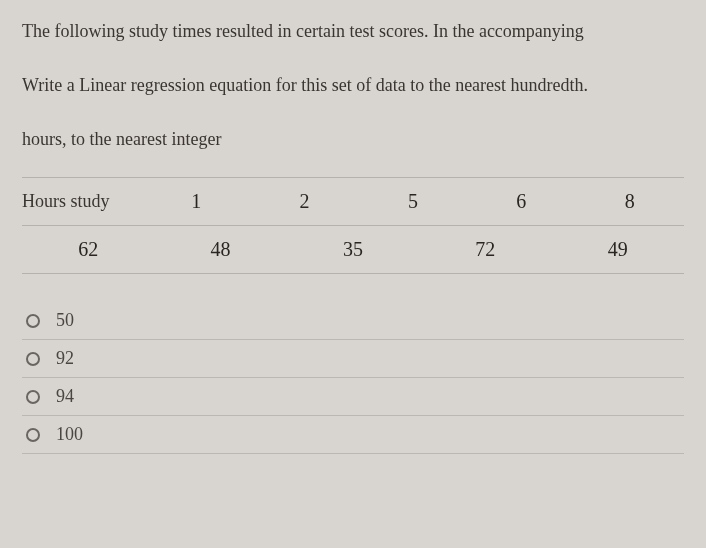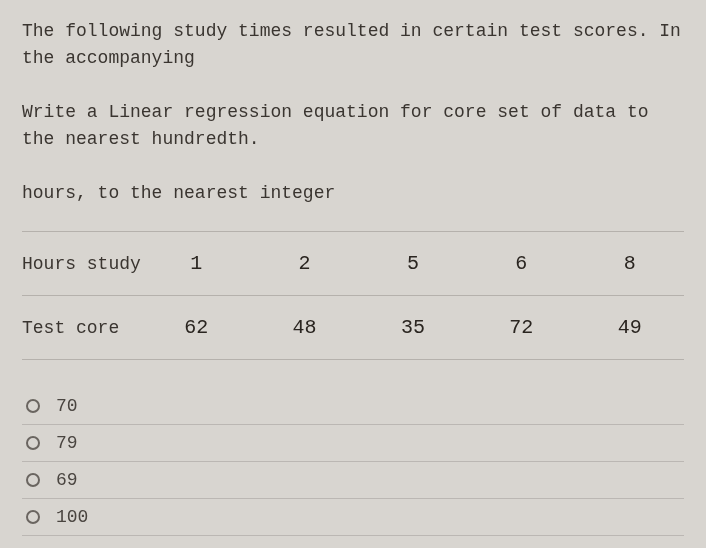--- a/index.html
+++ b/index.html
@@ -1,19 +1,18 @@
 <!DOCTYPE html>
 <html><head>
   <meta charset="utf-8">
   <style>
     * {
       margin: 0;
       padding: 0;
       box-sizing: border-box;
-      font-family: Liberation Mono, monospace;
     }
     body {
       width: 706px;
       height: 548px;
       background: #d8d5d0;
       font-family: Georgia, 'Times New Roman', serif;
       color: #4a4540;
       padding: 18px 22px;
       overflow: hidden;
     }
@@ -24,21 +23,21 @@
       color: #3a3530;
       filter: blur(0.4px);
     }
     .data-table {
       width: 100%;
       margin-bottom: 28px;
     }
     .data-row {
       display: flex;
       align-items: center;
-      padding: 20px 0;
+      padding: 12px 0;
       border-bottom: 1px solid rgba(100,95,90,0.3);
       justify-content: flex-end;
     }
     .data-row:first-child {
       border-top: 1px solid rgba(100,95,90,0.3);
     }
     .row-label {
       width: 120px;
       font-size: 18px;
       color: #3a3530;
@@ -87,58 +86,57 @@
       color: #4a4540;
       filter: blur(0.4px);
     }
   </style>
 </head>
 <body>
 
 <div class="question-text">
   <span>The following study times resulted in certain test scores. In the accompanying</span><br>
   <br>
-  <span>Write a Linear regression equation for core set of data to the nearest hundredth.</span><br>
+  <span>Write a Linear regression equation for this set of data to the nearest hundredth.</span><br>
   <br>
   <span>hours, to the nearest integer</span>
 </div>
 
 <div class="data-table">
   <div class="data-row">
     <div class="row-label">Hours study</div>
     <div class="row-values">
       <span class="data-cell">1</span>
       <span class="data-cell">2</span>
       <span class="data-cell">5</span>
       <span class="data-cell">6</span>
       <span class="data-cell">8</span>
     </div>
   </div>
   <div class="data-row">
-    <div class="row-label">Test core</div>
     <div class="row-values">
       <span class="data-cell">62</span>
       <span class="data-cell">48</span>
       <span class="data-cell">35</span>
       <span class="data-cell">72</span>
       <span class="data-cell">49</span>
     </div>
   </div>
 </div>
 
 <div class="options">
   <div class="option-row">
     <span class="radio"></span>
-    <span class="option-label">70</span>
+    <span class="option-label">50</span>
   </div>
   <div class="option-row">
     <span class="radio"></span>
-    <span class="option-label">79</span>
+    <span class="option-label">92</span>
   </div>
   <div class="option-row">
     <span class="radio"></span>
-    <span class="option-label">69</span>
+    <span class="option-label">94</span>
   </div>
   <div class="option-row">
     <span class="radio"></span>
     <span class="option-label">100</span>
   </div>
 </div>
 
 </body></html>

